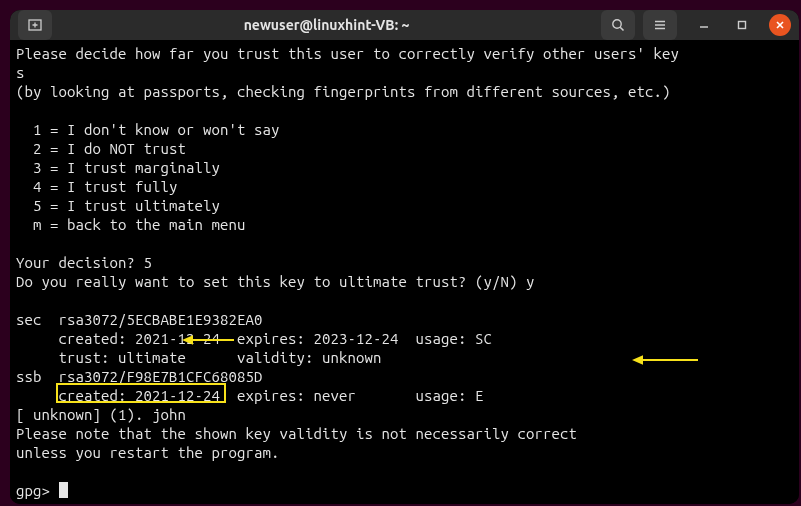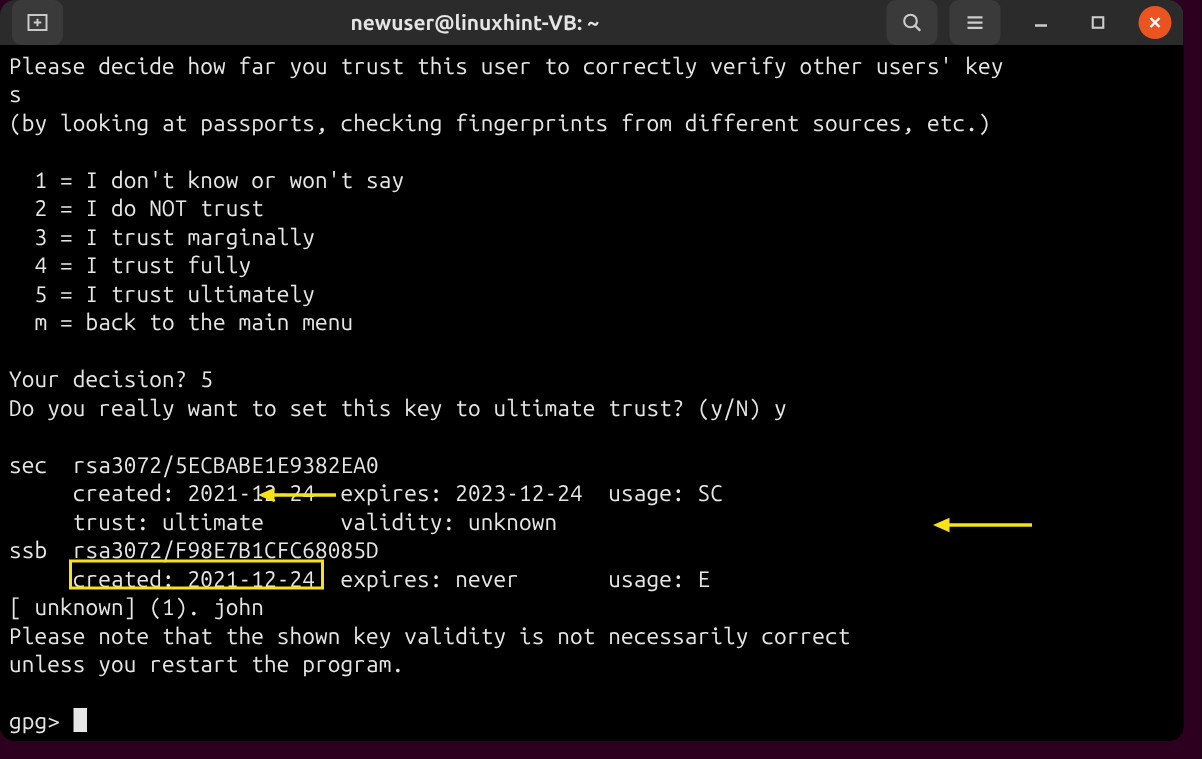--- a/index.html
+++ b/index.html
@@ -7,21 +7,21 @@
     background: #2c001e;
     width: 801px;
     height: 506px;
     font-family: "Ubuntu Mono", "DejaVu Sans Mono", monospace;
     font-size: 15px;
     overflow: hidden;
   }
   .window {
     width: 789px;
     height: 494px;
-    margin: 0;
+    margin: 10px;
     background: #000000;
     border-radius: 10px;
     overflow: hidden;
     display: flex;
     flex-direction: column;
   }
   .titlebar {
     height: 42px;
     background: #2b2b2b;
     display: flex;

